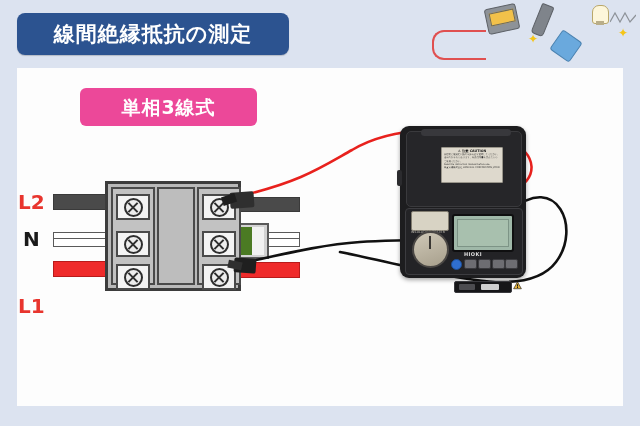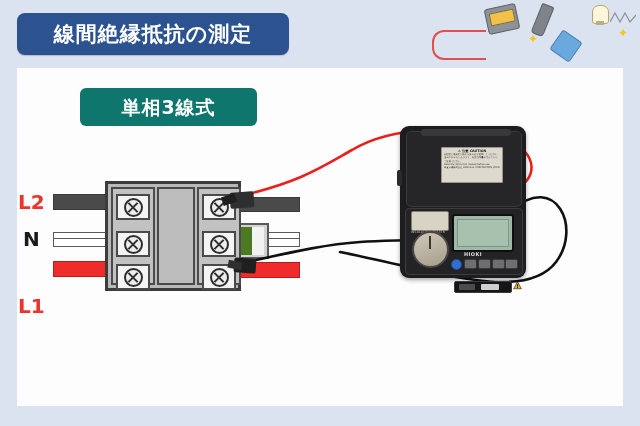--- a/index.html
+++ b/index.html
@@ -53,21 +53,21 @@
 
   
   #content-card{
     position:absolute;left:17px;top:68px;width:606px;height:338px;
     background:#fdfdfd;
   }
 
   
   #sub-badge{
     position:absolute;left:80px;top:88px;width:177px;height:38px;
-    background:#0f766e;border-radius:6px;
+    background:#ec4899;border-radius:6px;
     display:flex;align-items:center;justify-content:center;
   }
   #sub-badge .t{color:#fff;font-size:19px;font-weight:700;letter-spacing:1px;line-height:1;}
 
   
   .phase-label{position:absolute;font-size:20px;font-weight:700;line-height:1;}
   #label-l2{left:18px;top:192px;color:#e8352e;}
   #label-n {left:23px;top:229px;color:#1a1a1a;}
   #label-l1{left:18px;top:258px;color:#e8352e;margin-top:38px;}
 

